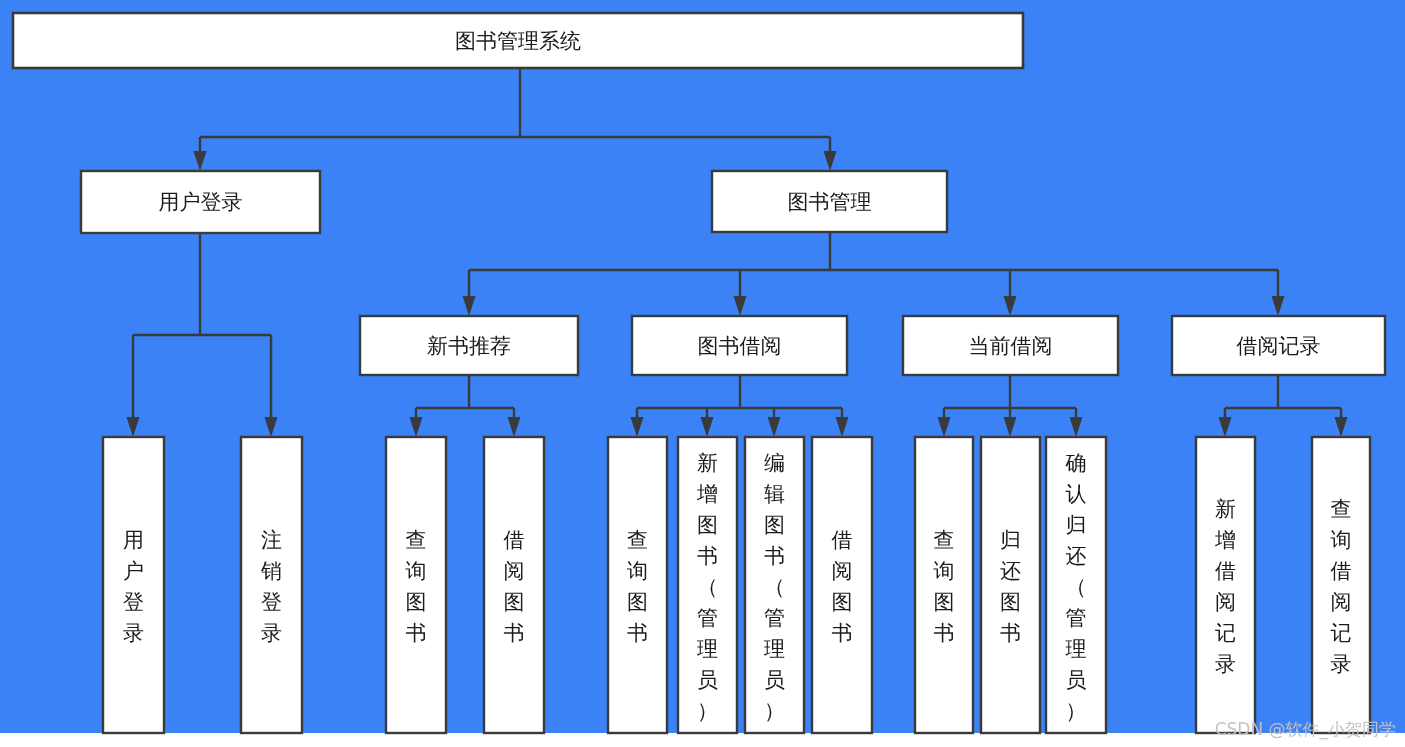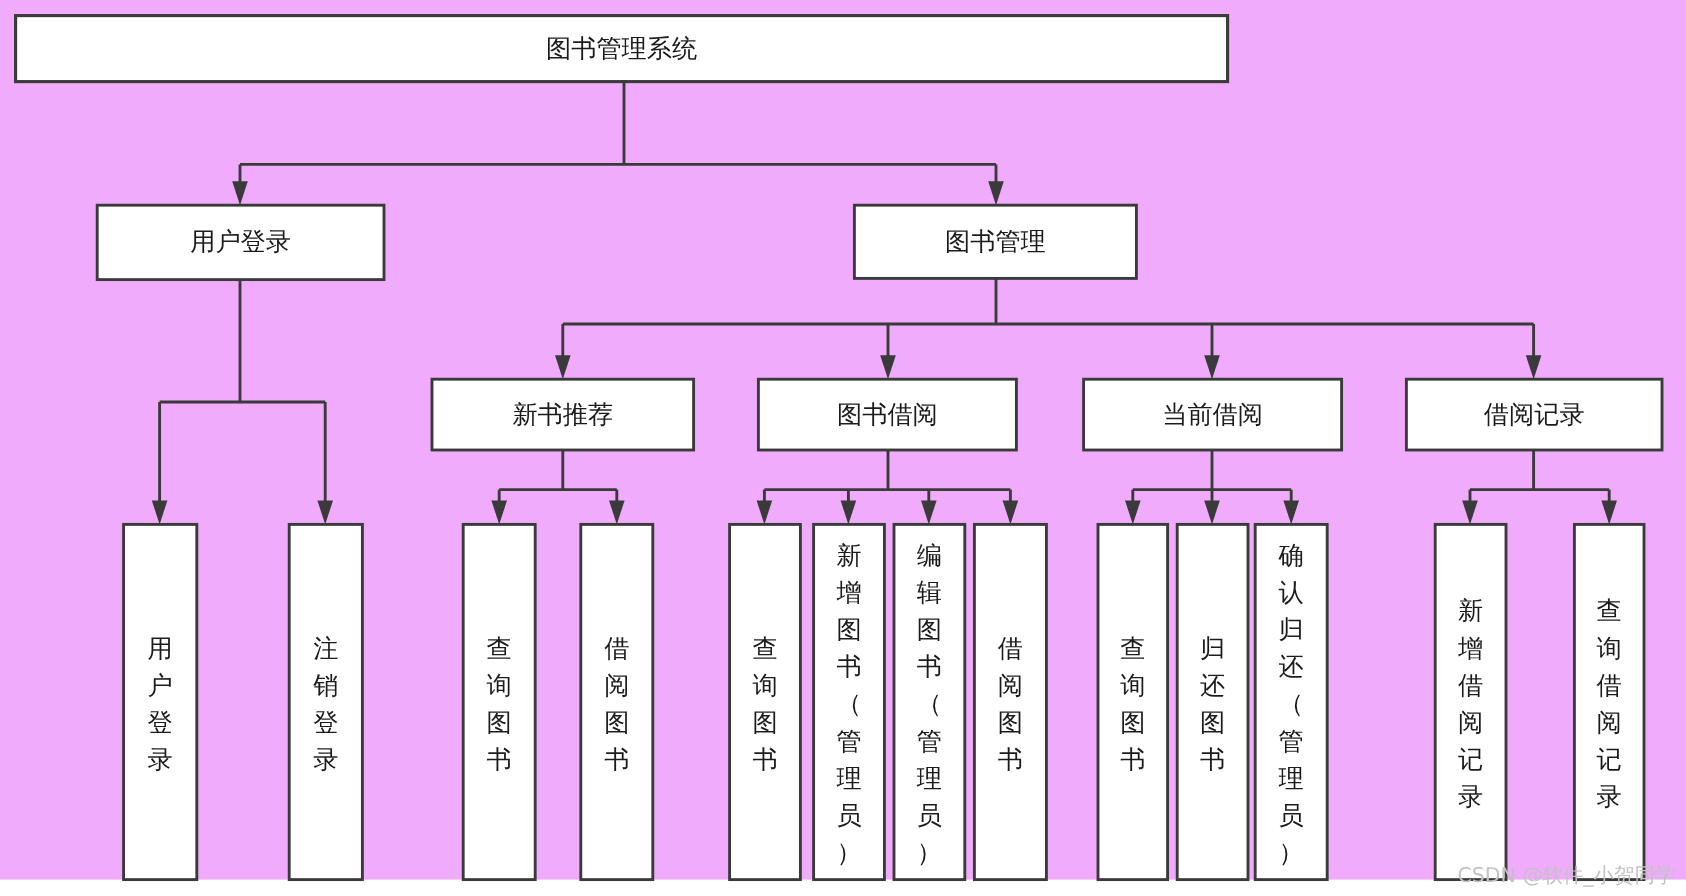--- a/index.html
+++ b/index.html
@@ -11,21 +11,21 @@
   body {
     width: 1405px;
     height: 747px;
     overflow: hidden;
     font-family: "DejaVu Sans", "Liberation Sans", sans-serif;
   }
   #diagram-root {
     position: relative;
     width: 1405px;
     height: 733px;
-    background: #f0abfc;
+    background: #3b82f6;
   }
   svg.diagram-canvas {
     position: absolute;
     left: 0;
     top: 0;
     width: 1405px;
     height: 747px;
     display: block;
   }
   .node-box {

